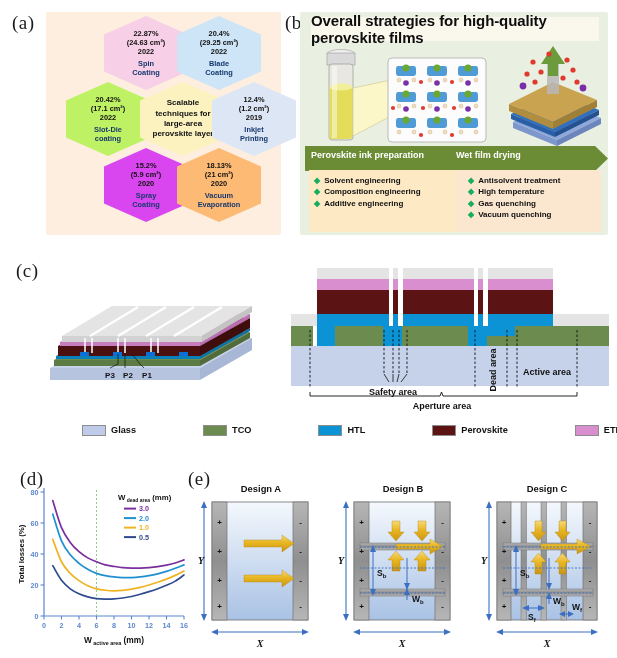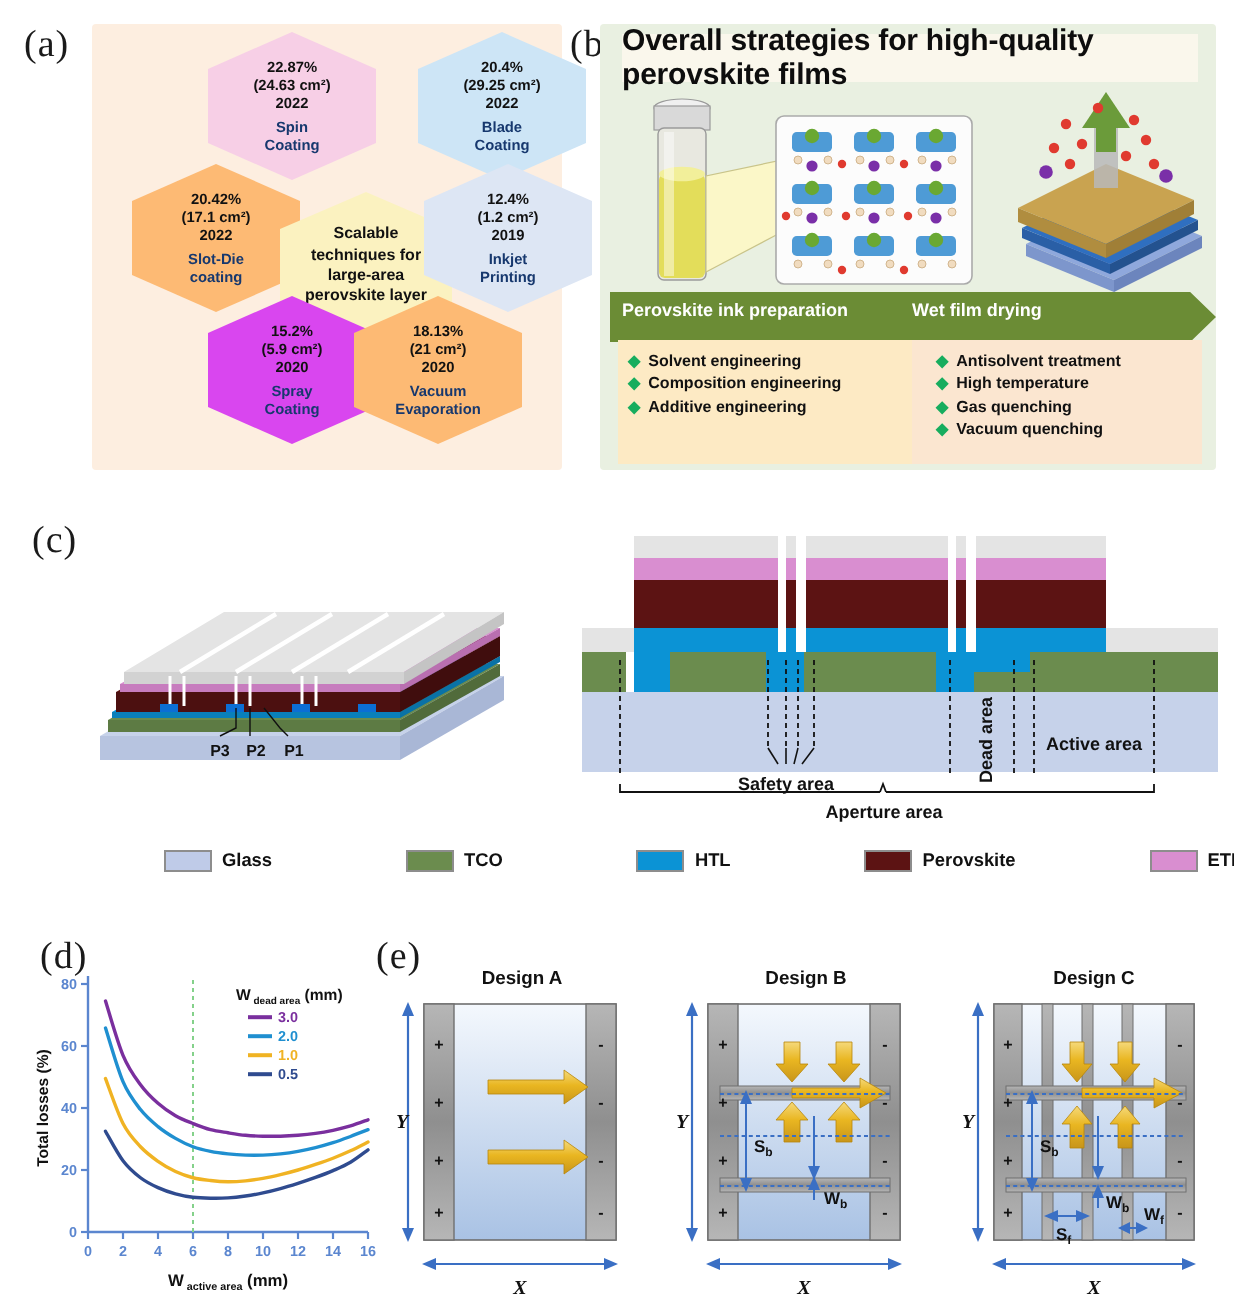--- a/index.html
+++ b/index.html
@@ -91,37 +91,37 @@
 <div id="panel-a-bg"></div>
 
 <div class="hex" style="left:104px; top:16px; background:#f7cfe6;">
   <div class="pct">22.87%</div>
   <div class="area">(24.63 cm²)</div>
   <div class="yr">2022</div>
   <div class="nm">Spin</div>
   <div class="nm" style="margin-top:0">Coating</div>
 </div>
 
-<div class="hex" style="left:177px; top:16px; background:#cde5f6;margin-left:32px;">
+<div class="hex" style="left:177px; top:16px; background:#cde5f6;">
   <div class="pct">20.4%</div>
   <div class="area">(29.25 cm²)</div>
   <div class="yr">2022</div>
   <div class="nm">Blade</div>
   <div class="nm" style="margin-top:0">Coating</div>
 </div>
 
-<div class="hex" style="left:66px; top:82px; background:#fdba74;">
+<div class="hex" style="left:66px; top:82px; background:#bef264;">
   <div class="pct">20.42%</div>
   <div class="area">(17.1 cm²)</div>
   <div class="yr">2022</div>
   <div class="nm">Slot-Die</div>
   <div class="nm" style="margin-top:0">coating</div>
 </div>
 
-<div class="hex" style="left:140px; top:96px; background:#fbf2c0; width:86px;">
+<div class="hex" style="left:140px; top:82px; background:#fbf2c0; width:86px;">
   <div class="hex-center">Scalable</div>
   <div class="hex-center">techniques for</div>
   <div class="hex-center">large-area</div>
   <div class="hex-center">perovskite layer</div>
 </div>
 
 <div class="hex" style="left:212px; top:82px; background:#dde6f4;">
   <div class="pct">12.4%</div>
   <div class="area">(1.2 cm²)</div>
   <div class="yr">2019</div>

